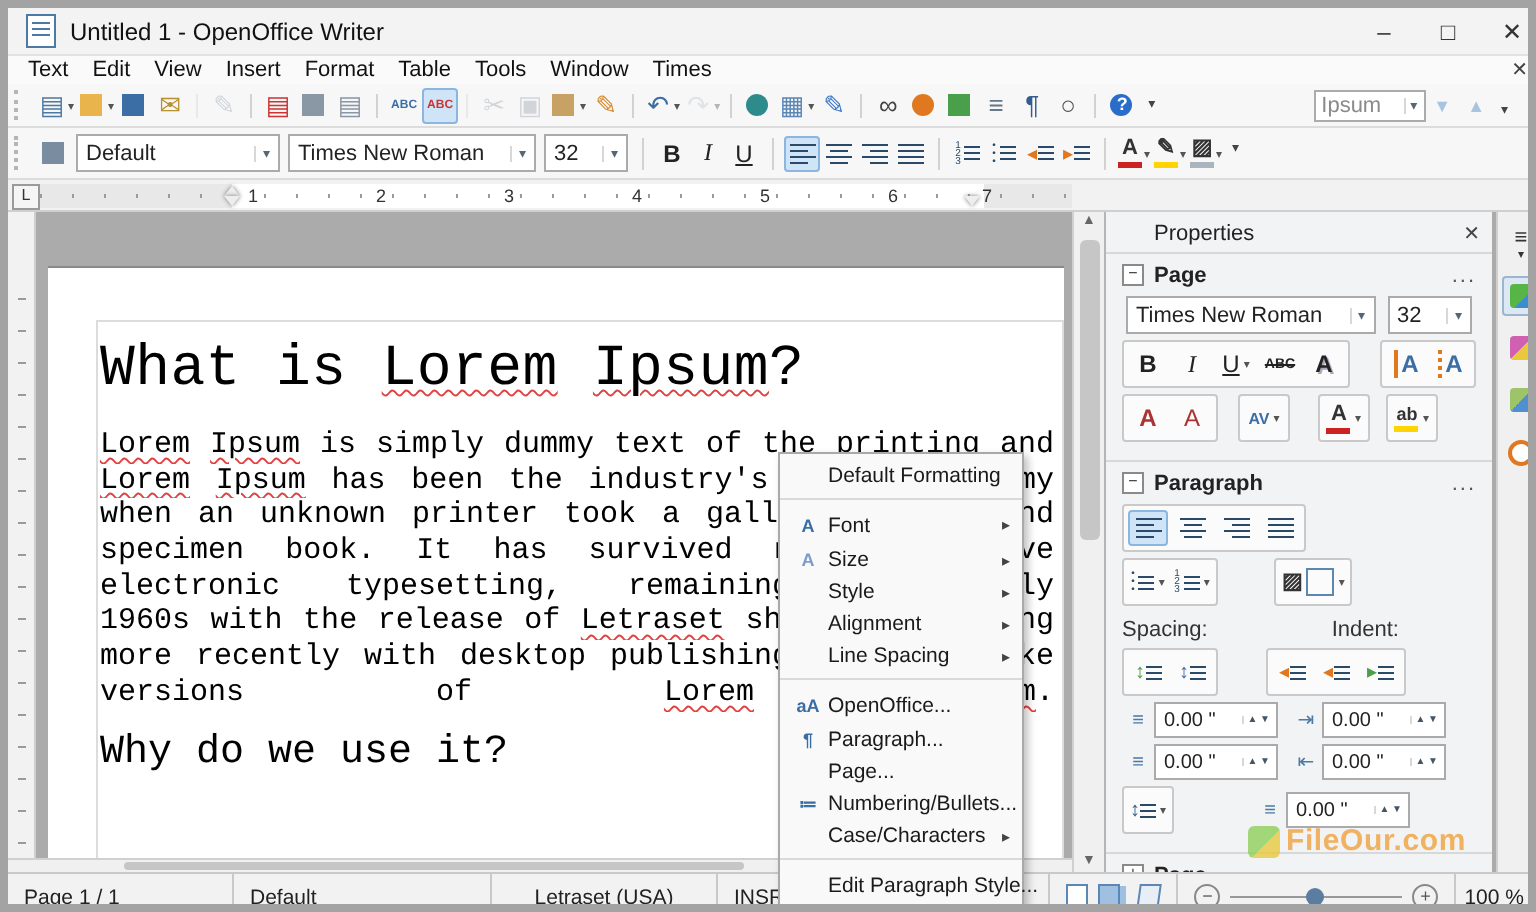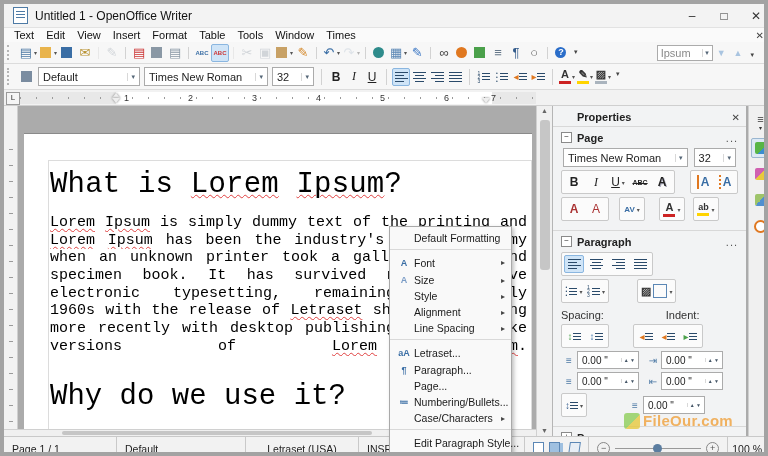--- a/index.html
+++ b/index.html
@@ -91,21 +91,21 @@
           border-right:1px solid #cfcfcf;box-sizing:border-box;
           background-image:repeating-linear-gradient(180deg,transparent 0 15px,#9a9a9a 15px 16px);
           background-size:4px 100%;background-repeat:no-repeat;background-position:5px 28px;}
   #canvas{position:absolute;left:15px;top:0;width:517px;height:323px;background:#ababab;overflow:hidden;}
   #page{position:absolute;left:5px;top:27px;width:508px;height:296px;background:#fff;
         border-top:1px solid #8a8a8a;}
   #tbound{position:absolute;left:29px;top:54px;right:4px;height:300px;
           border:1px solid #dcdcdc;border-bottom:none;}
   #doctext{position:absolute;left:29px;top:54px;width:479px;font-family:Liberation Mono, monospace;color:#000;}
   #doctext h1{font-size:29px;font-weight:400;margin:8px 0 13px 2px;letter-spacing:.2px;}
-  #doctext h2{font-size:29px;font-weight:400;margin:24px 0 0 2px;}
+  #doctext h2{font-size:20px;font-weight:400;margin:9px 0 0 2px;}
   .doc-line{font-size:15px;line-height:17.7px;height:17.7px;overflow:hidden;margin-left:2px;
             text-align:justify;text-align-last:justify;}
   .sqg{text-decoration:underline;text-decoration-style:wavy;text-decoration-color:#e04040;
        text-decoration-thickness:1px;text-underline-offset:2px;}
   #hscroll{position:absolute;left:0;top:323px;width:532px;height:7px;background:#f0f0f0;
            border-top:1px solid #d0d0d0;box-sizing:border-box;}
   #hscroll .thumb{position:absolute;left:58px;top:1px;width:310px;height:4px;background:#c6c6c6;border-radius:2px;}
   #vscroll{position:absolute;left:532px;top:0;width:16px;height:330px;background:#f0f0f0;
            border-left:1px solid #d0d0d0;box-sizing:border-box;display:flex;flex-direction:column;align-items:center;}
   #vscroll .arr{font-size:7px;color:#666;line-height:10px;}
@@ -117,21 +117,21 @@
            padding:3px 0;box-sizing:border-box;}
   .cm-item{display:flex;align-items:center;height:16px;padding:0 6px 0 4px;}
   .cm-item.sep{border-top:1px solid #d9d9d9;margin-top:3px;padding-top:3px;height:19px;}
   .cm-ic{width:20px;font-size:9px;font-weight:bold;text-align:center;flex:none;}
   .cm-label{font-size:10.5px;color:#1a1a1a;white-space:nowrap;}
   .cm-arrow{margin-left:auto;font-size:8px;color:#444;}
   
   #panel{position:absolute;left:548px;top:0;width:194px;height:330px;background:#f2f3f4;
          border-left:1px solid #b5b5b5;box-sizing:border-box;}
   #panel .phead{display:flex;align-items:center;height:18px;padding:2px 6px 0 8px;}
-  #panel .phead .t{font-weight:bold;color:#222;padding-left:16px;}
+  #panel .phead .t{font-weight:normal;color:#222;padding-left:16px;}
   #panel .phead .x{margin-left:auto;color:#444;font-size:10px;}
   .sect{border-top:1px solid #d8d8d8;padding:3px 8px 6px 8px;}
   .sect-h{display:flex;align-items:center;height:15px;margin-bottom:3px;}
   .sect-h .cg{width:9px;height:9px;border:1px solid #8a8a8a;background:#fff;font-size:8px;line-height:7px;
               text-align:center;margin-right:5px;color:#333;}
   .sect-h .t{font-weight:bold;color:#222;}
   .sect-h .more{margin-left:auto;color:#555;letter-spacing:1px;}
   .prow{display:flex;align-items:center;margin:3px 0;}
   .pgroup{display:inline-flex;align-items:center;border:1px solid #c9c9c9;background:#fbfbfb;
           border-radius:2px;height:22px;padding:0 1px;}
@@ -895,21 +895,21 @@
         <span class="cm-label">Alignment</span>
         <span class="cm-arrow">▸</span>
       </div>
       <div class="cm-item">
         <span class="cm-ic"></span>
         <span class="cm-label">Line Spacing</span>
         <span class="cm-arrow">▸</span>
       </div>
       <div class="cm-item sep">
         <span class="cm-ic" style="color: rgb(58, 110, 165);">aA</span>
-        <span class="cm-label">Letraset...</span>
+        <span class="cm-label">OpenOffice...</span>
 
       </div>
       <div class="cm-item">
         <span class="cm-ic" style="color: rgb(58, 110, 165);">¶</span>
         <span class="cm-label">Paragraph...</span>
 
       </div>
       <div class="cm-item">
         <span class="cm-ic"></span>
         <span class="cm-label">Page...</span>

